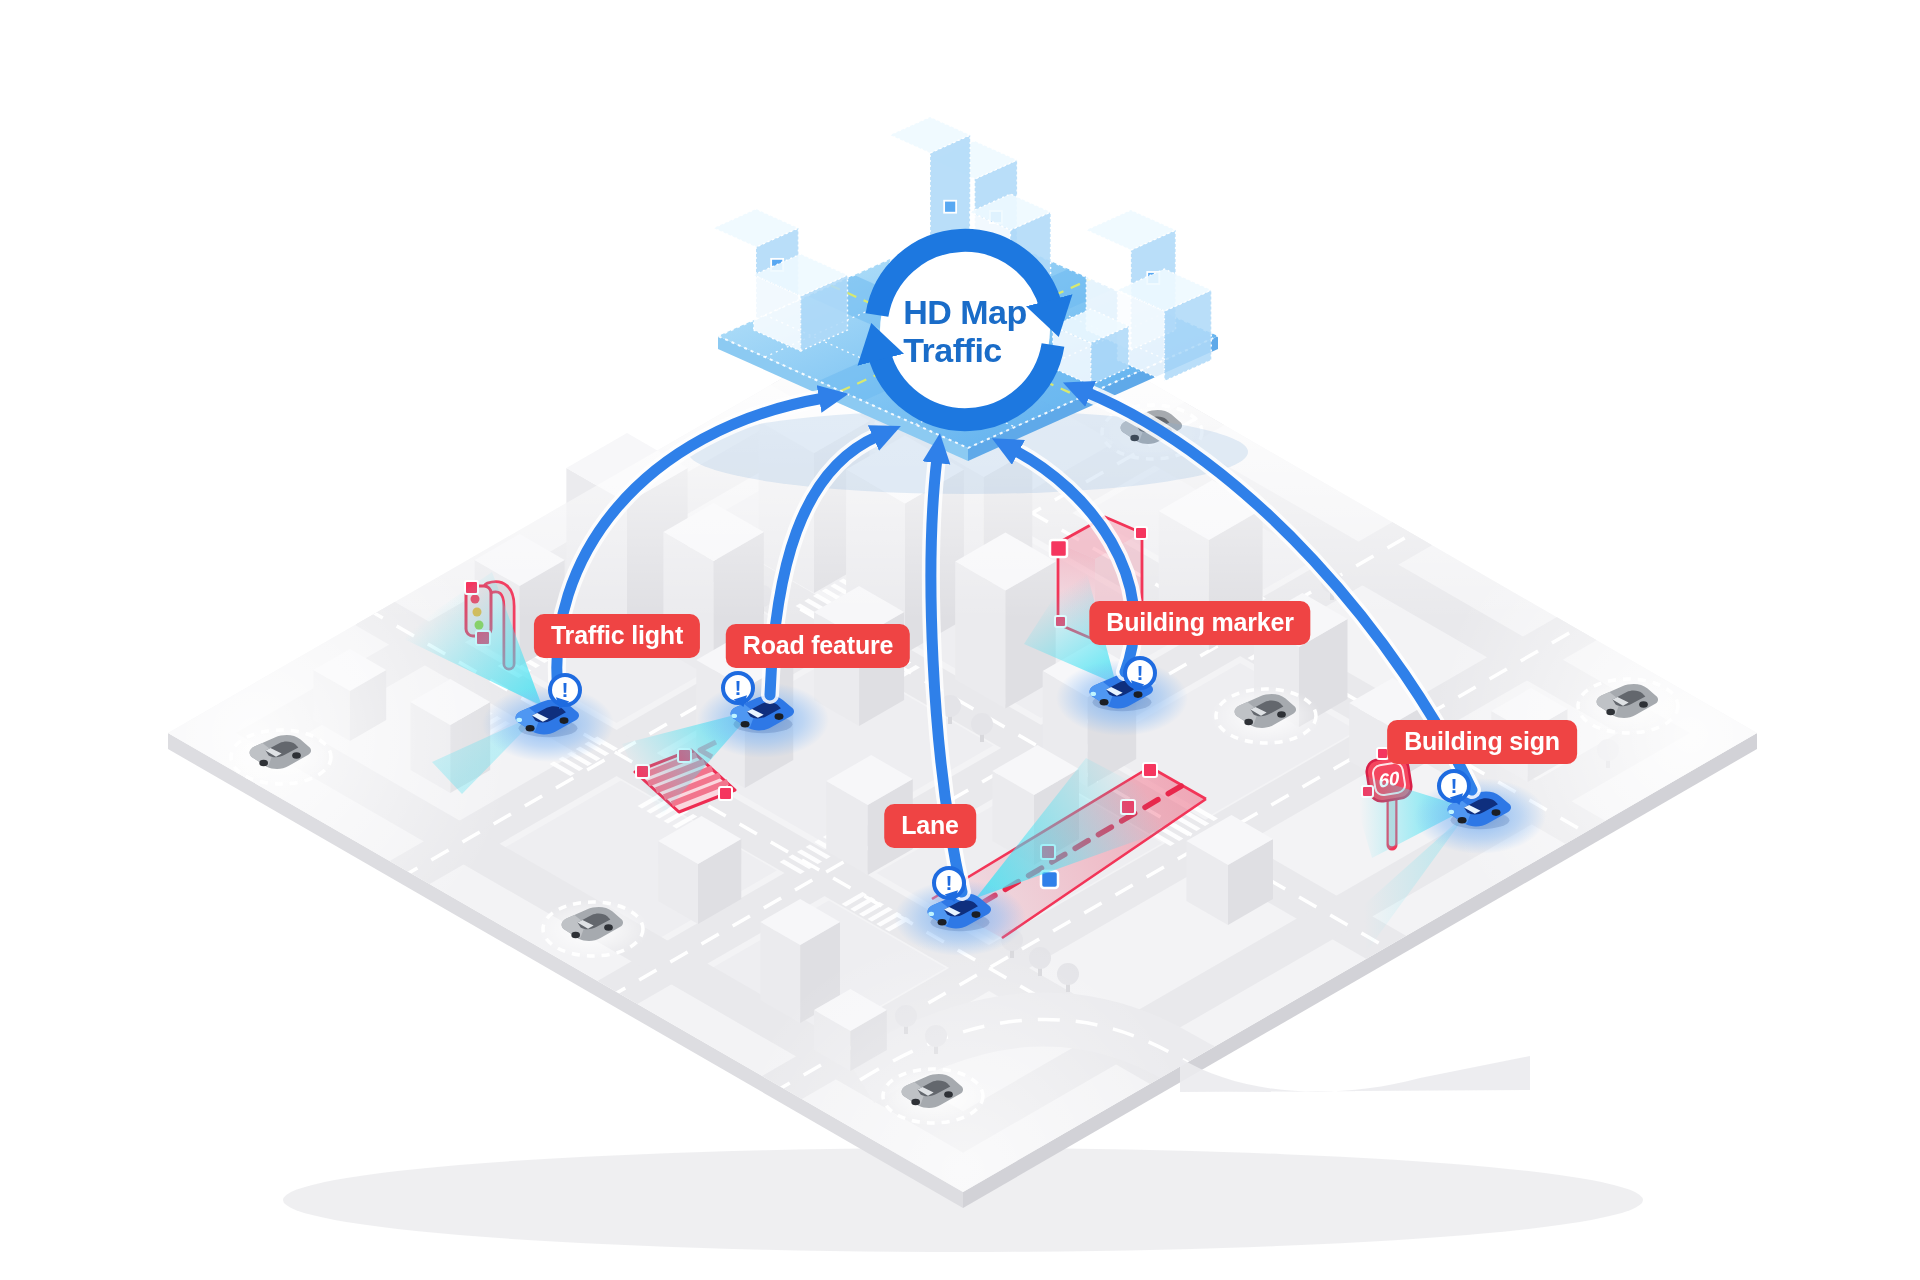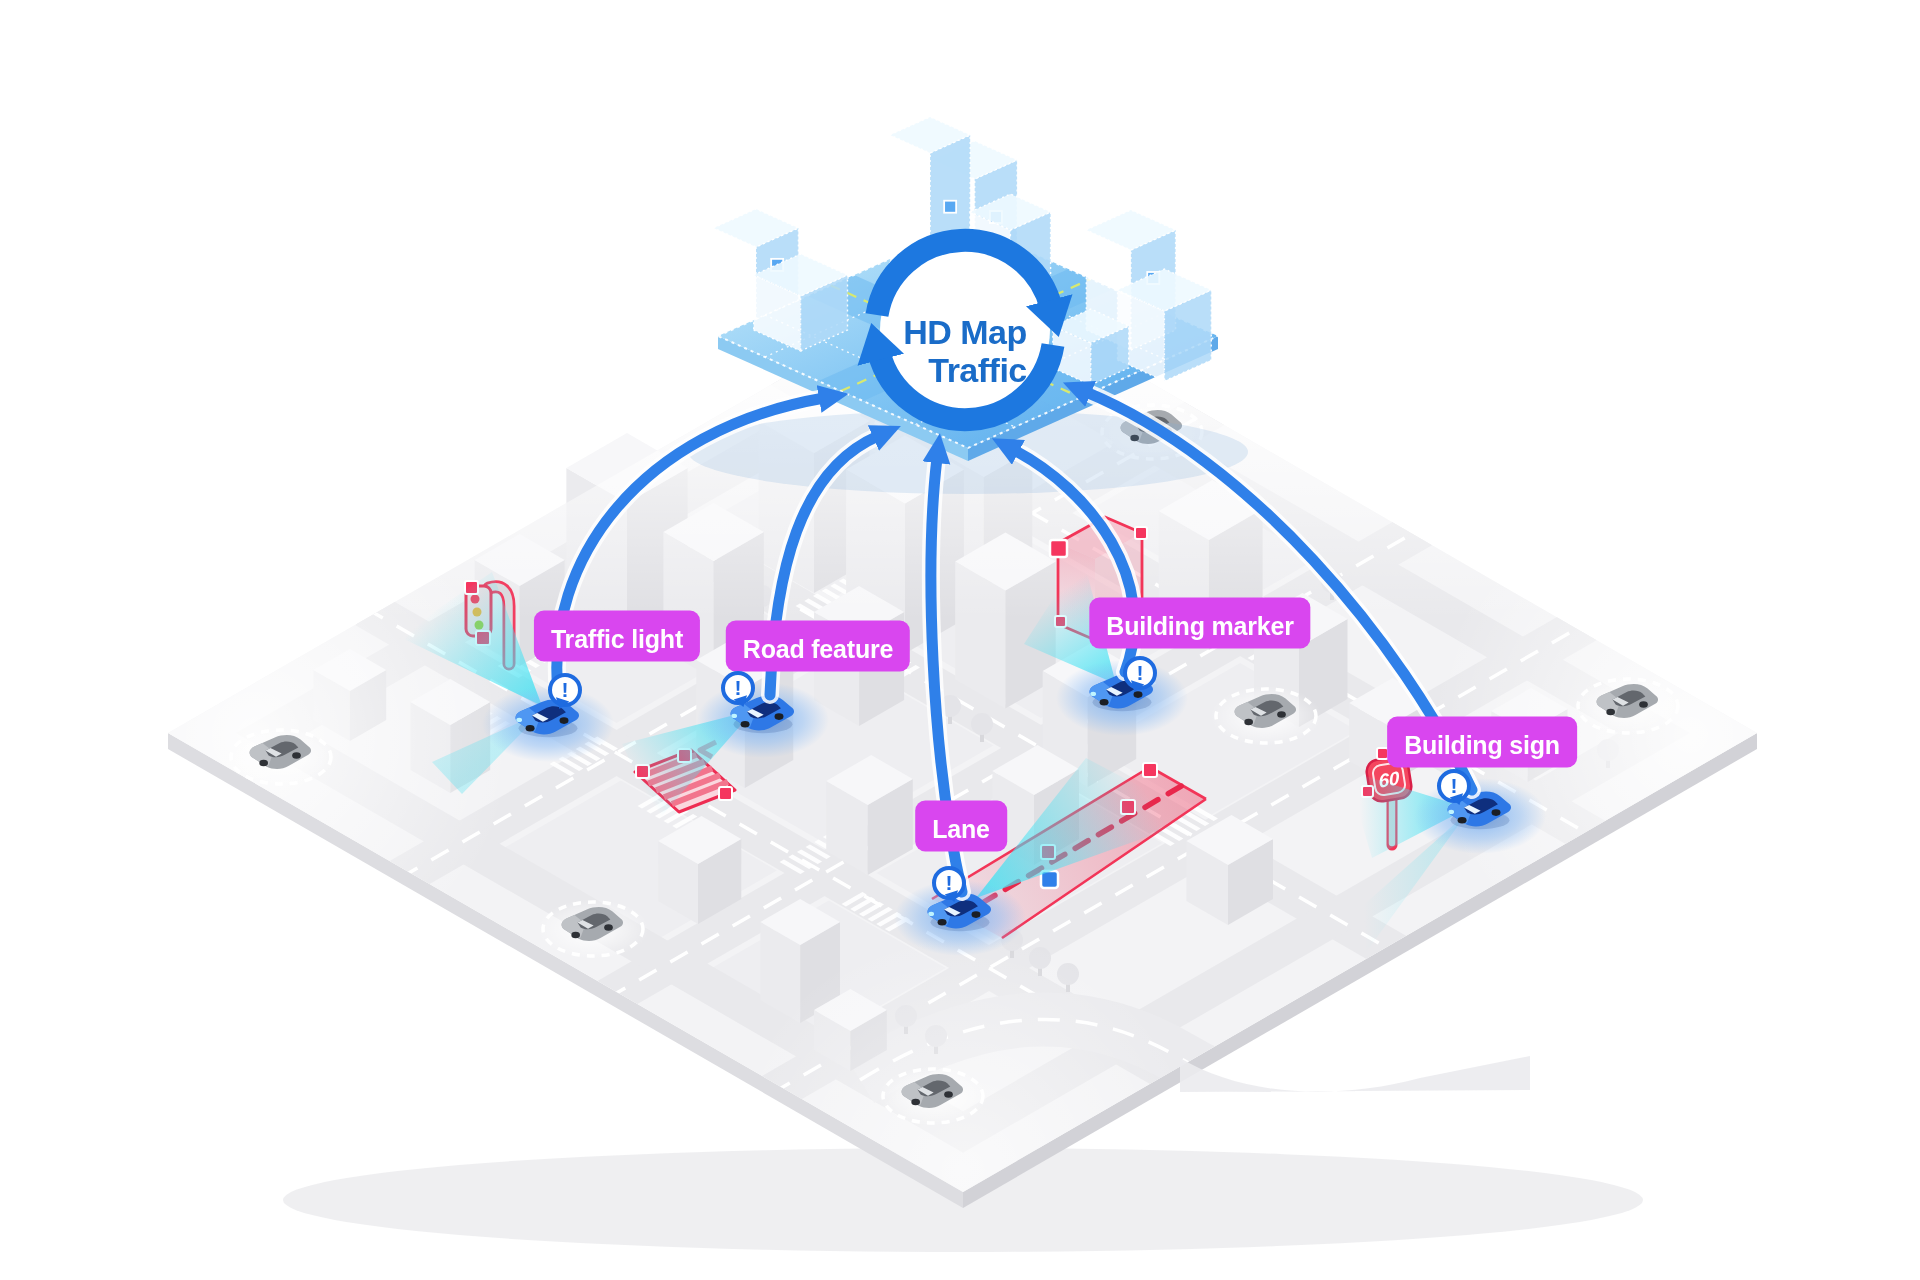--- a/index.html
+++ b/index.html
@@ -2,41 +2,41 @@
 <html><head>
 <meta charset="utf-8">
 <style>
   html,body{margin:0;padding:0;background:#ffffff;}
   body{width:1920px;height:1280px;position:relative;overflow:hidden;
        font-family:"Liberation Sans","DejaVu Sans",sans-serif;}
   #stage{position:absolute;inset:0;}
   svg{position:absolute;left:0;top:0;}
   .feature-label{
     position:absolute;transform:translate(-50%,-50%);
-    background:#d946ef;color:#ffffff;font-weight:700;font-size:25px;
-    line-height:1;padding:16px 17px 10px;border-radius:10px;white-space:nowrap;
+    background:#ef4444;color:#ffffff;font-weight:700;font-size:25px;
+    line-height:1;padding:9px 17px 10px;border-radius:10px;white-space:nowrap;
     letter-spacing:-0.2px;z-index:30;
   }
   .alert-bubble{
     position:absolute;transform:translate(-50%,-50%);
     width:34px;height:34px;border-radius:50%;
     background:#ffffff;border:4px solid #1E6BE0;color:#1E6BE0;
     font-weight:700;font-size:21px;display:flex;align-items:center;justify-content:center;
     z-index:31;box-sizing:border-box;
   }
   .alert-bubble .tail{
     position:absolute;bottom:-13px;width:0;height:0;
     border:7px solid transparent;border-top:10px solid #1E6BE0;
   }
   .alert-bubble .tail.left{left:1px;transform:rotate(18deg);}
   .alert-bubble .tail.right{right:1px;transform:rotate(-18deg);}
   .hub-title{
     position:absolute;left:965px;top:331px;transform:translate(-50%,-50%);
     color:#1A6CC8;font-weight:700;font-size:34px;line-height:1.12;
-    text-align:right;letter-spacing:-0.5px;z-index:32;margin-top:20px;
+    text-align:left;letter-spacing:-0.5px;z-index:32;
   }
 </style>
 </head>
 <body>
 
 <div id="stage">
 <svg id="scene" width="1920" height="1280" viewBox="0 0 1920 1280">
   <defs>
     <clipPath id="mapClip">
       <polygon points="168,733 963,274 1757,733 963,1192"></polygon>
@@ -446,21 +446,21 @@
 </svg>
 
 <div class="hub-title">
   <div>HD Map</div>
   <div>Traffic</div>
 </div>
 
 <div class="feature-label" style="left:617px;top:636px">Traffic light</div>
 <div class="feature-label" style="left:818px;top:646px">Road feature</div>
 <div class="feature-label" style="left:1200px;top:623px">Building marker</div>
-<div class="feature-label" style="left:961px;top:826px">Lane</div>
+<div class="feature-label" style="left:930px;top:826px">Lane</div>
 <div class="feature-label" style="left:1482px;top:742px">Building sign</div>
 
 <div class="alert-bubble" style="left:565px;top:690px">
   <span>!</span>
   <span class="tail left"></span>
     </div>
 <div class="alert-bubble" style="left:738px;top:688px">
   <span>!</span>
   <span class="tail right"></span>
     </div>

